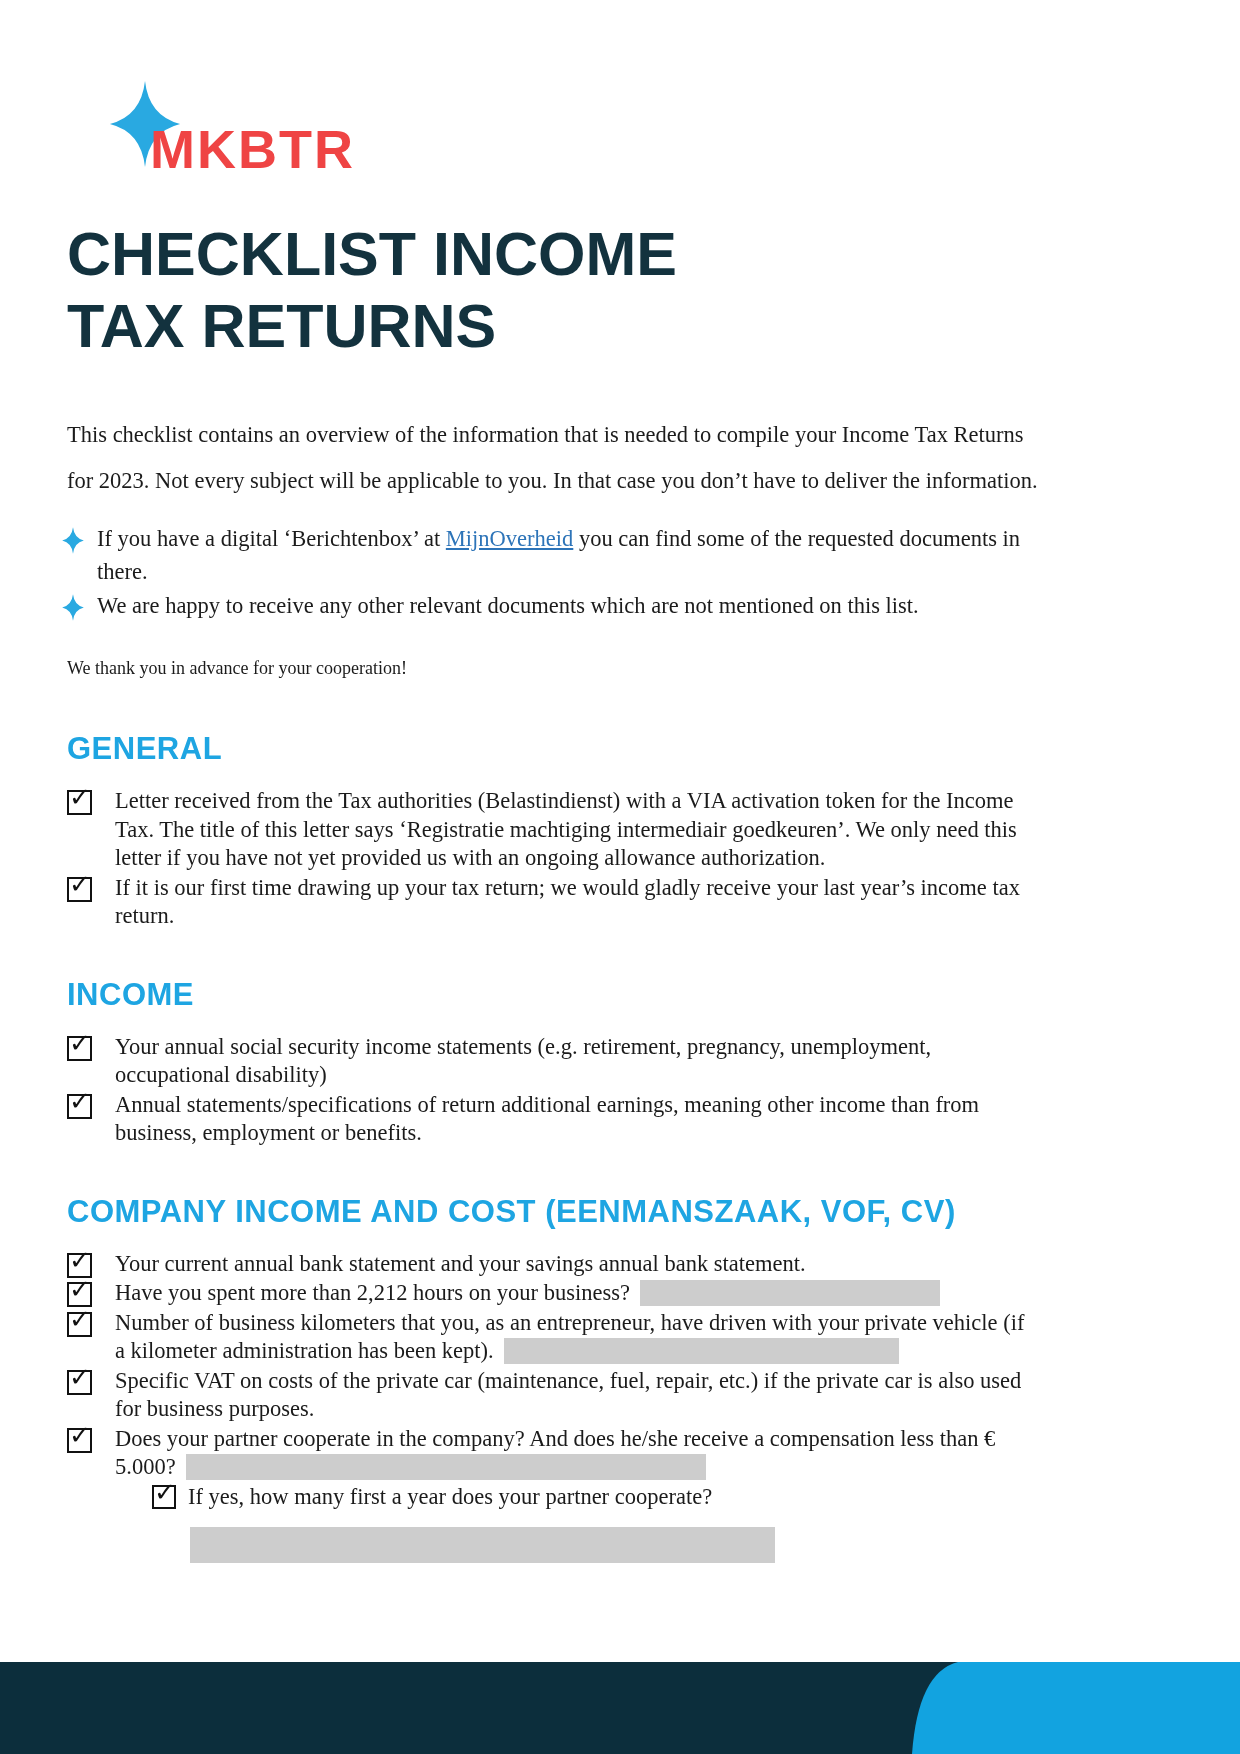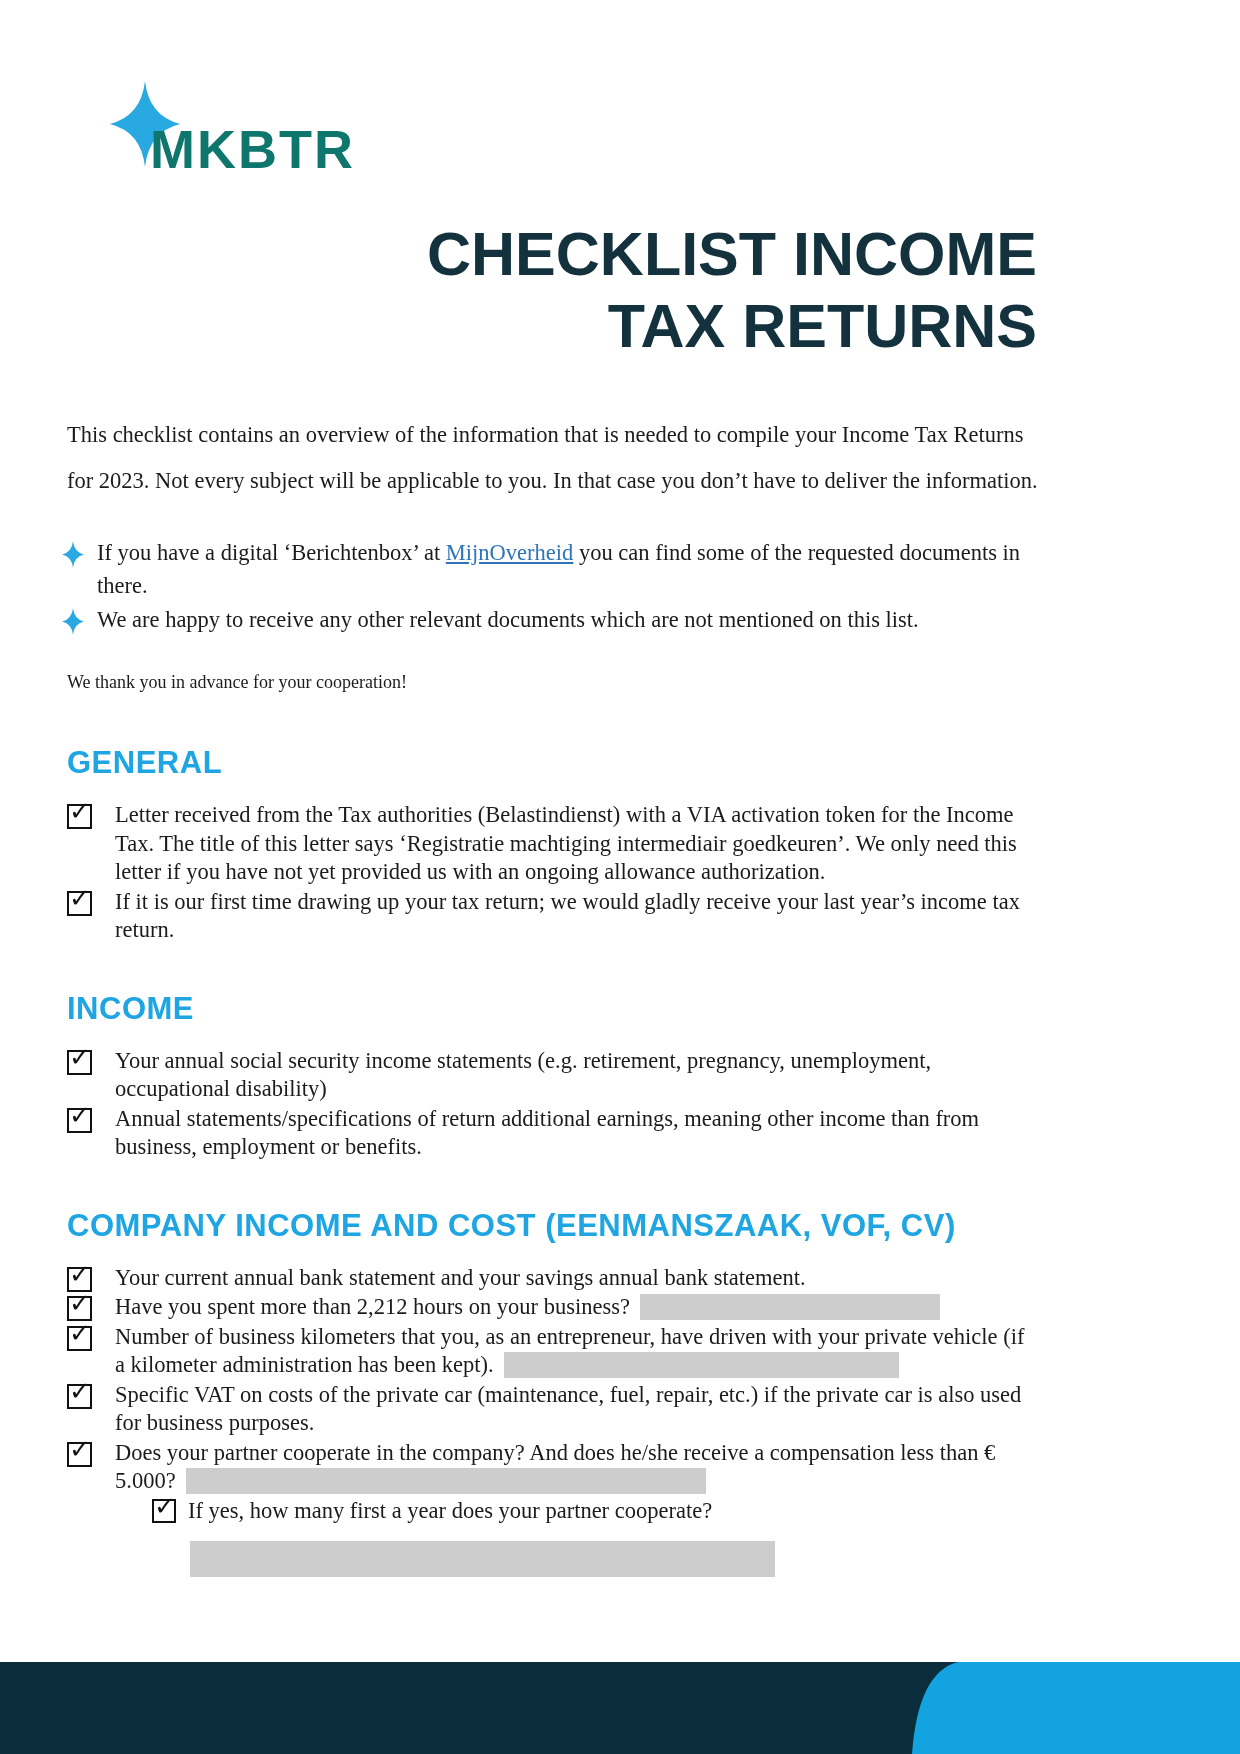--- a/index.html
+++ b/index.html
@@ -9,38 +9,38 @@
     font-family:"Liberation Serif","DejaVu Serif",serif; color:#1b1b1b;
   }
   .page { position:relative; width:1240px; height:1754px; }
 
   
   .logo { position:absolute; top:78px; left:106px; width:320px; height:110px; }
   .logo .star { position:absolute; left:0; top:0; width:78px; height:92px; }
   .logo .logo-text {
     position:absolute; left:44px; top:40px;
     font-family:"Liberation Sans","DejaVu Sans",sans-serif;
-    font-weight:800; font-size:54px; letter-spacing:2px; color:#0f766e;
+    font-weight:800; font-size:54px; letter-spacing:2px; color:#ef4444;
   }
 
   
   .title {
     position:absolute; top:218px; left:67px; width:970px;
-    text-align:right;
+    text-align:left;
     font-family:"Liberation Sans","DejaVu Sans",sans-serif;
     font-weight:900; font-size:61px; line-height:72px;
     color:#13323e; letter-spacing:0px;
   }
 
   
   .content { position:absolute; top:412px; left:67px; width:972px; }
 
   .intro { font-size:22.5px; line-height:46px; }
 
-  .notes { margin-top:32px; }
+  .notes { margin-top:18px; }
   .note { display:flex; align-items:flex-start; margin-bottom:1px; }
   .note .sparkle { flex:0 0 24px; width:24px; height:27px; margin:5px 12px 0 -6px; }
   .note-text { font-size:22.5px; line-height:33px; width:930px; }
   .note-text a { color:#2d74b8; text-decoration:underline; }
 
   .thanks { margin-top:30px; font-size:18px; line-height:33px; }
 
   .section { margin-top:46px; }
   .section-heading {
     font-family:"Liberation Sans","DejaVu Sans",sans-serif;

